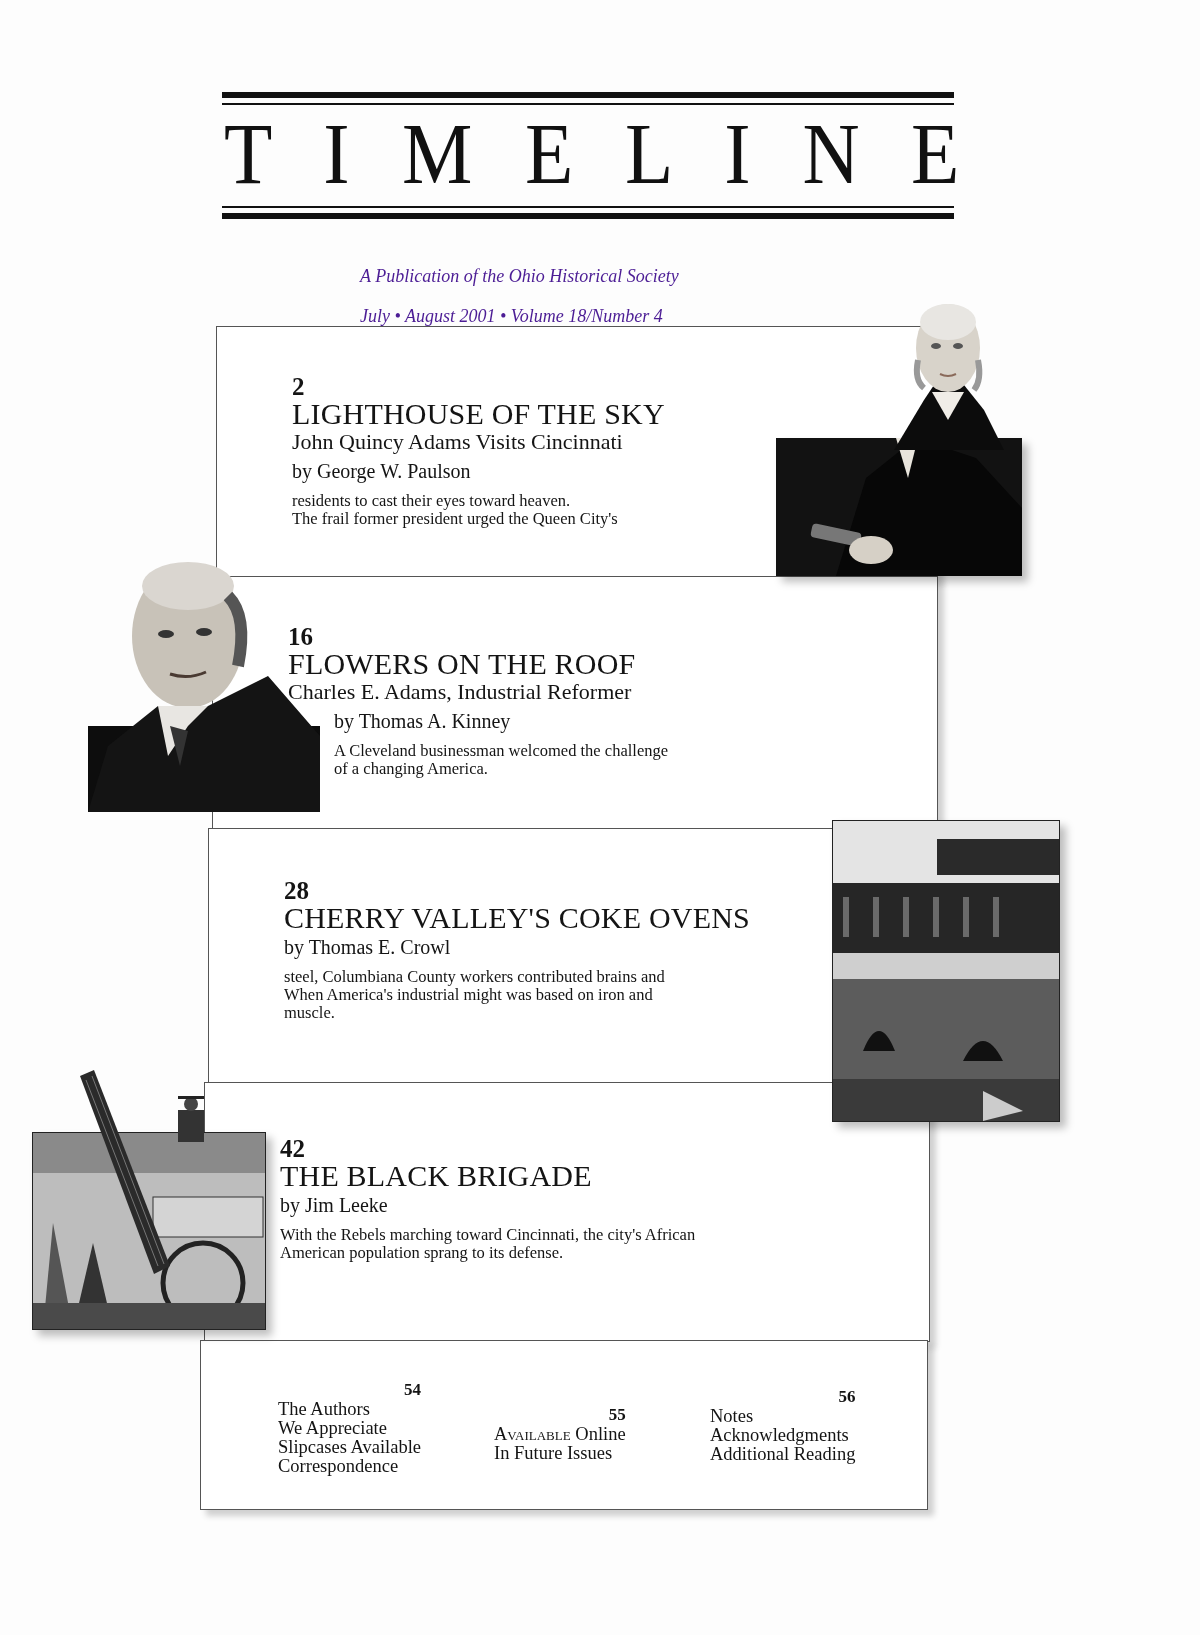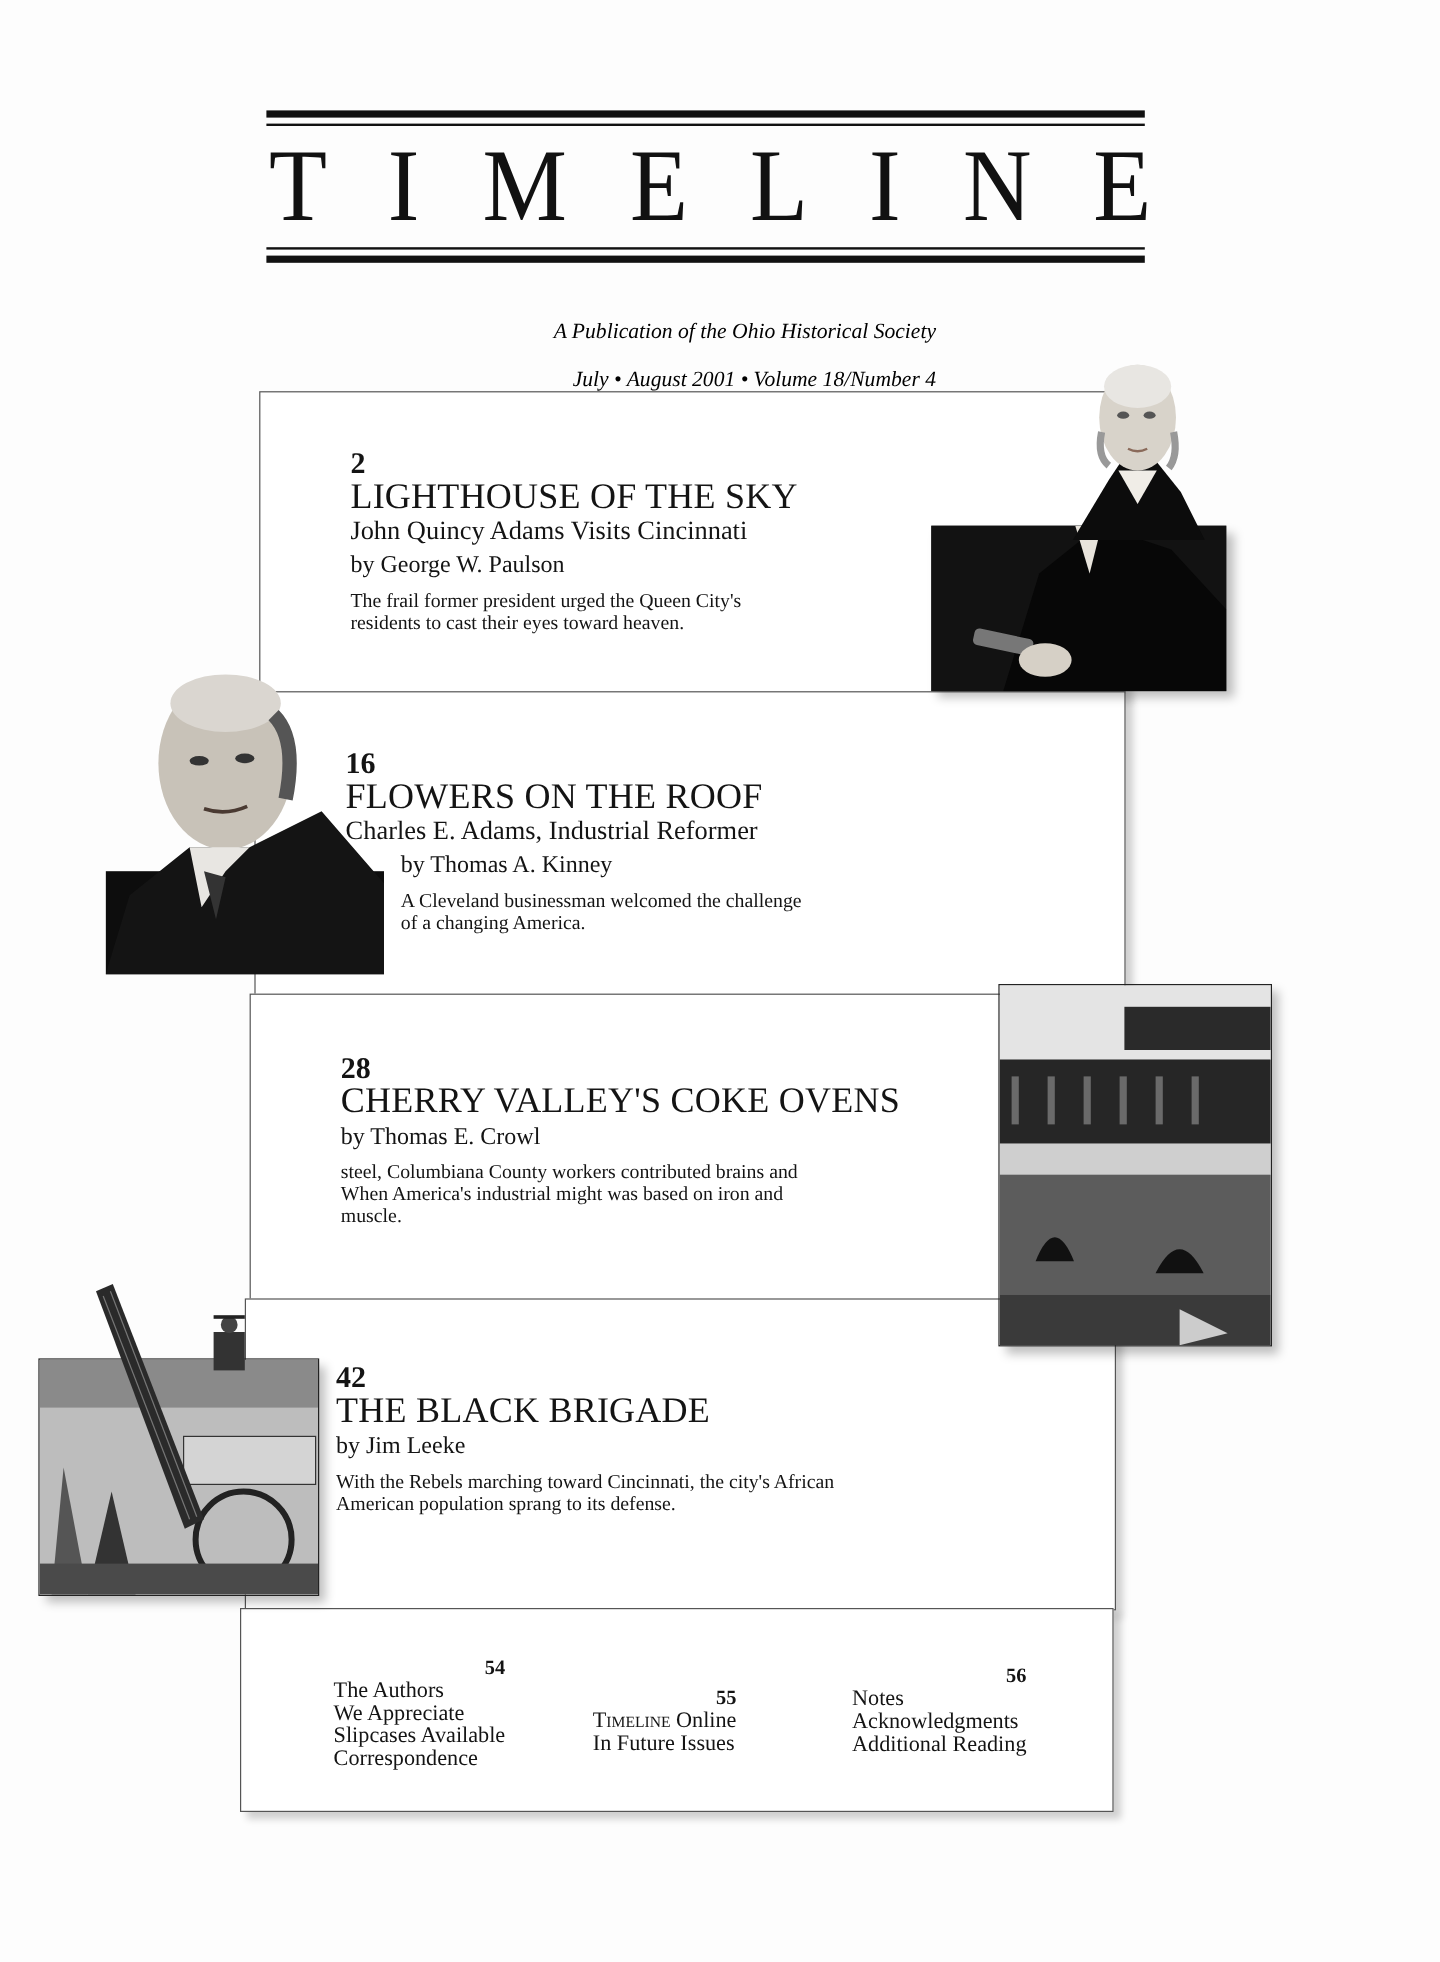--- a/index.html
+++ b/index.html
@@ -6,22 +6,22 @@
   body { width:1200px; height:1635px; background:#fdfdfd; position:relative; overflow:hidden;
          font-family:"Liberation Serif","DejaVu Serif",serif; color:#141414; }
 
   
   .rule { position:absolute; left:222px; width:732px; background:#111; }
   .masthead { position:absolute; left:222px; top:108px; width:740px; height:92px;
               font-family:"Liberation Serif",serif; font-size:86px; line-height:92px;
               letter-spacing:0; display:flex; justify-content:space-between; color:#111; }
   .masthead span { display:inline-block; transform:scaleX(0.92); }
 
-  .publine { position:absolute; left:360px; width:420px; text-align:right;
-             font-style:italic; font-size:18px; color:#000000; }
+  .publine { position:absolute; left:360px; width:420px; text-align:left;
+             font-style:italic; font-size:18px; color:#4c1d95; }
 
   
   .panel { position:absolute; background:#fff; border:1px solid #555;
            box-shadow:6px 6px 6px rgba(0,0,0,0.18); }
   .entry { position:absolute; }
   .num { font-weight:bold; font-size:25px; line-height:26px; }
   .title { font-size:30px; line-height:28px; letter-spacing:0.2px; }
   .subtitle { font-size:22px; line-height:28px; }
   .byline { font-size:20px; line-height:30px; }
   .desc { font-size:16.5px; line-height:18px; margin-top:6px; }
@@ -61,22 +61,22 @@
 <div class="panel" style="left:208px;top:828px;width:724px;height:254px;"></div>
 <div class="panel" style="left:204px;top:1082px;width:724px;height:258px;"></div>
 <div class="panel" style="left:200px;top:1340px;width:726px;height:168px;"></div>
 
 <div class="entry" style="left:292px;top:374px;width:450px;">
   <div class="num">2</div>
   <div class="title">LIGHTHOUSE OF THE SKY</div>
   <div class="subtitle">John Quincy Adams Visits Cincinnati</div>
   <div class="byline">by George W. Paulson</div>
   <div class="desc">
+    <div>residents to cast their eyes toward heaven.</div>
     <div>The frail former president urged the Queen City's</div>
-    <div>residents to cast their eyes toward heaven.</div>
   </div>
 </div>
 
 <div class="photo" style="left:776px;top:438px;width:246px;height:138px;background:#1a1a1a;border:none;">
   <svg width="246" height="138" viewBox="0 0 246 138">
     <rect width="246" height="138" fill="#121212"></rect>
     <path d="M60 138 L90 40 L140 0 L200 20 L246 70 L246 138 Z" fill="#070707"></path>
     <rect x="35" y="90" width="50" height="14" rx="4" transform="rotate(12 60 97)" fill="#777"></rect>
     <ellipse cx="95" cy="112" rx="22" ry="14" fill="#d6d0c6"></ellipse>
     <path d="M120 0 L132 40 L142 0 Z" fill="#e8e4dc"></path>
@@ -193,21 +193,21 @@
 <div class="foot-col" style="left:278px;top:1380px;">
   <div class="num">54</div>
   <div>The Authors</div>
   <div>We Appreciate</div>
   <div>Slipcases Available</div>
   <div>Correspondence</div>
 </div>
 <div class="foot-col" style="left:494px;top:1383px;margin-top:22px;">
   <div class="num">55</div>
   <div>
-    <span class="smallcaps">Timeline</span><span> Online</span>
+    <span class="smallcaps">Available</span><span> Online</span>
   </div>
   <div>In Future Issues</div>
 </div>
 <div class="foot-col" style="left:710px;top:1387px;">
   <div class="num">56</div>
   <div>Notes</div>
   <div>Acknowledgments</div>
   <div>Additional Reading</div>
 </div>
 

